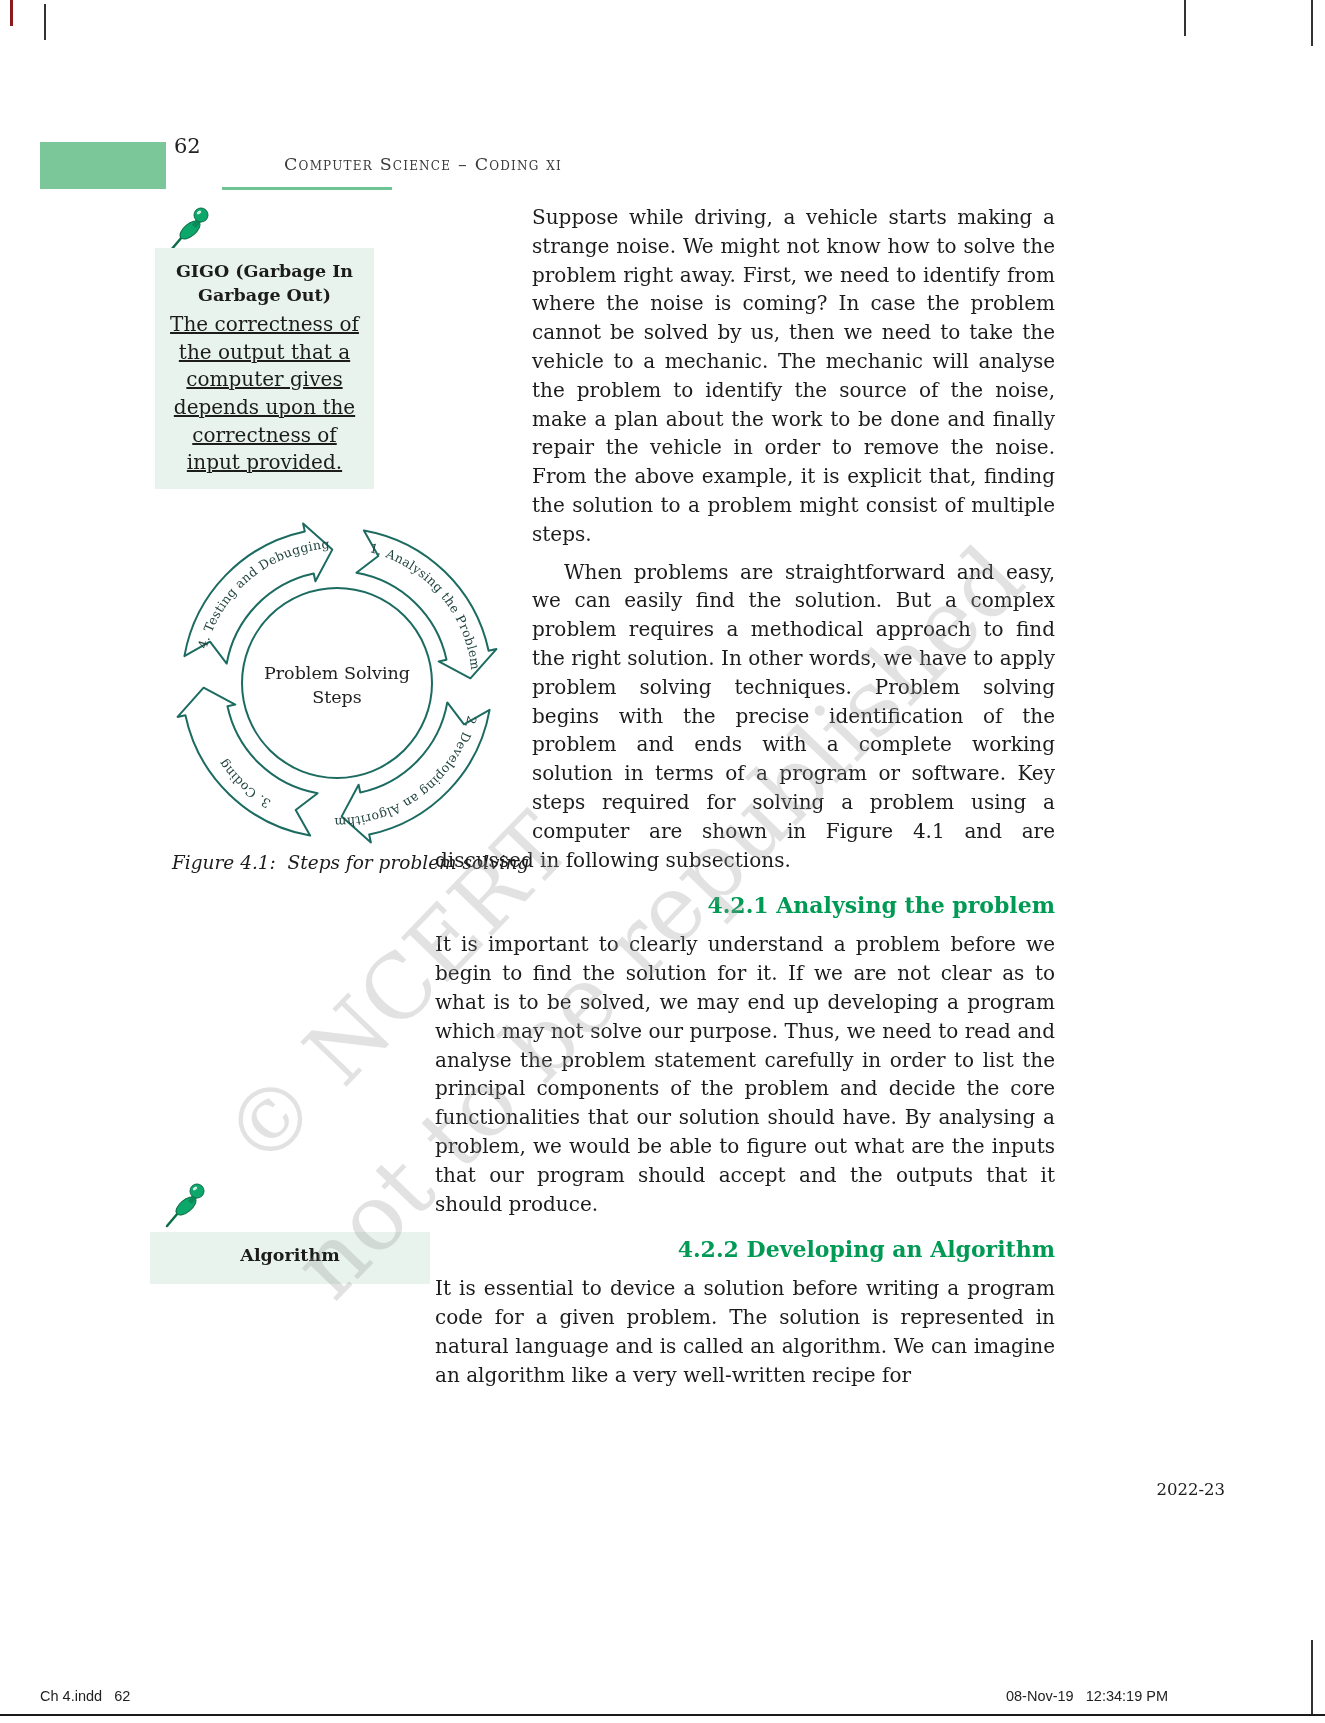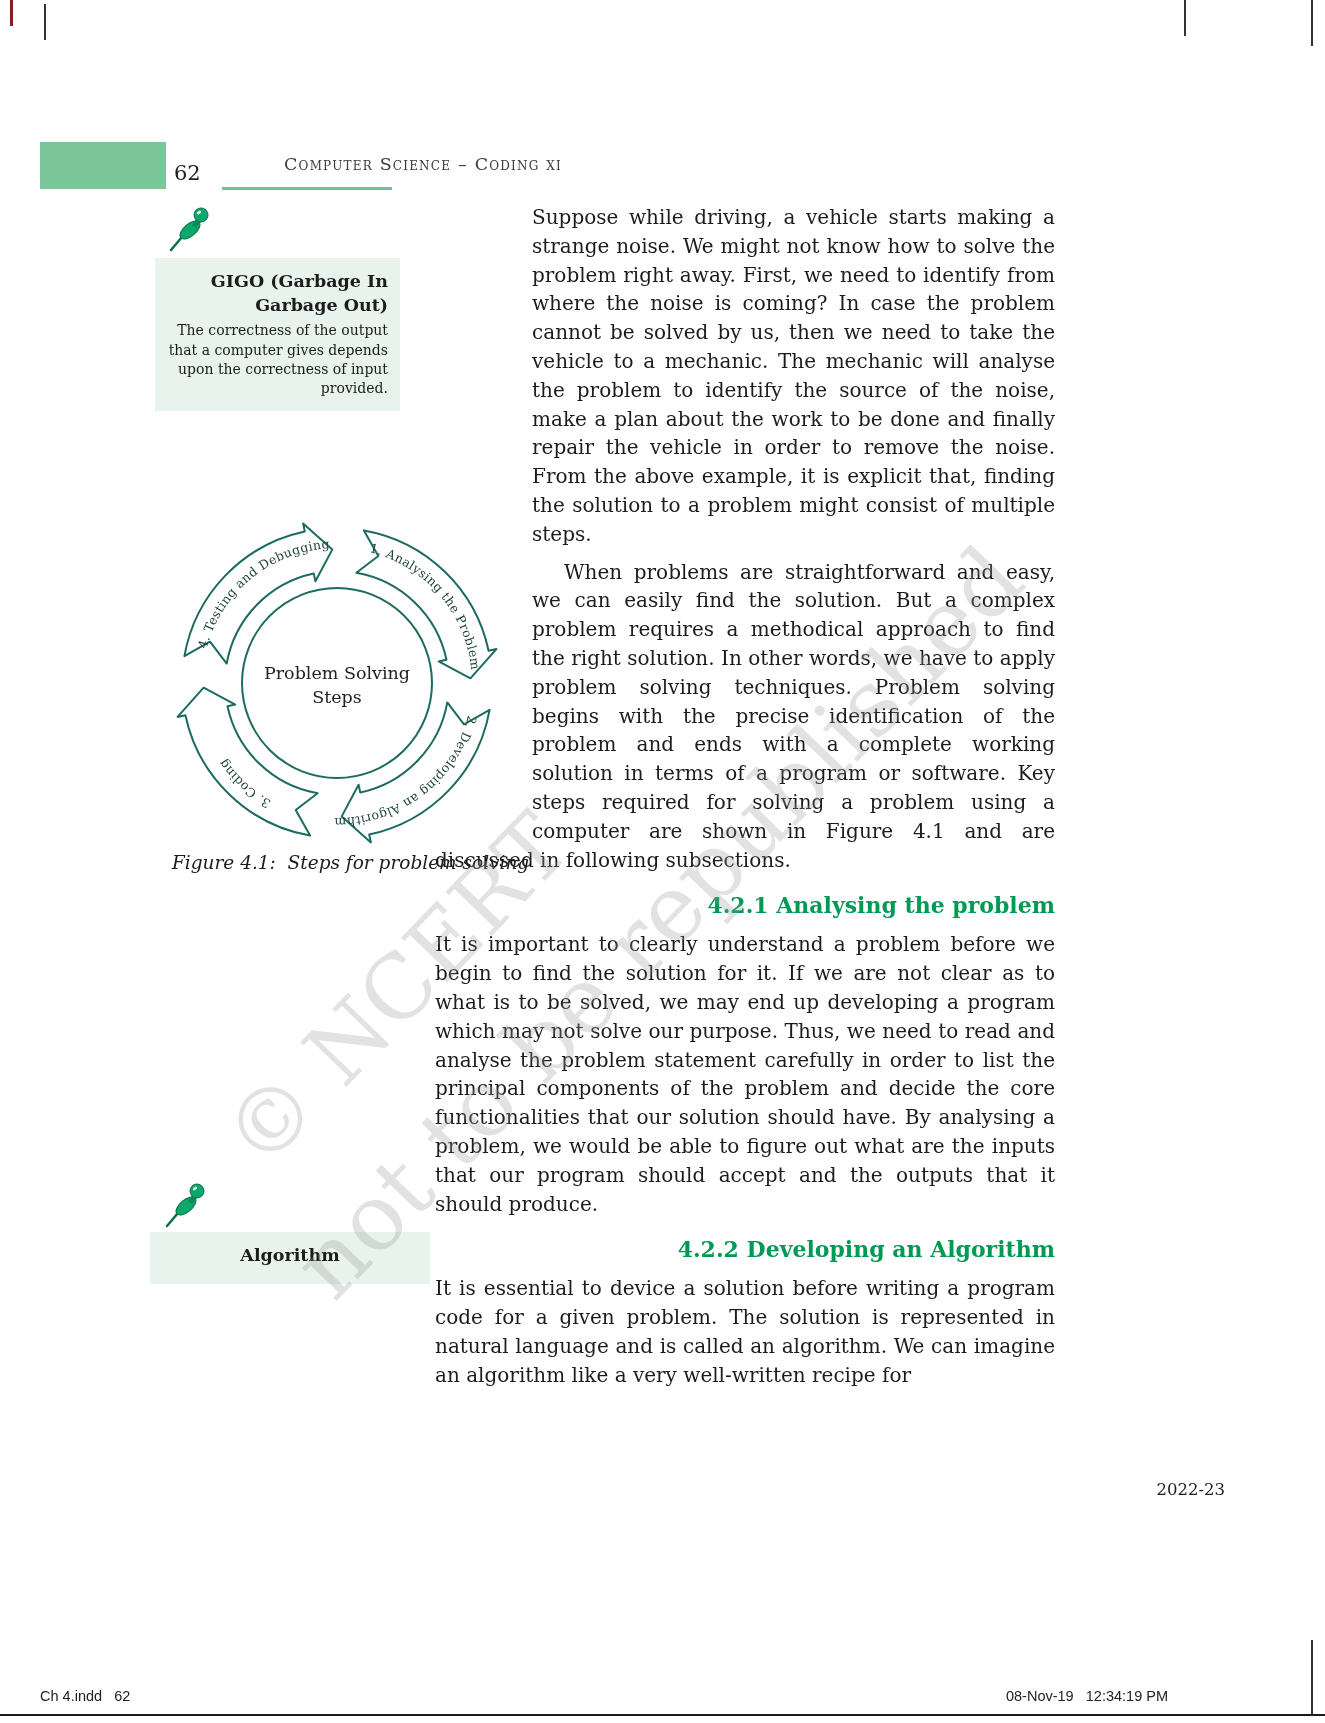--- a/index.html
+++ b/index.html
@@ -9,32 +9,32 @@
     font-family:"DejaVu Serif", serif; color:#1c1c1c; overflow:hidden;
   }
 
   
   .mark { position:absolute; background:#333; }
   .mark.red { background:#8b1a1a; }
 
   
   .hdr-block { position:absolute; left:40px; top:142px; width:126px; height:47px;
                background:var(--header-block-green,#7cc79a); }
-  .hdr-num   { position:absolute; left:174px; top:161px; font-size:21px; color:#222; }
+  .hdr-num   { position:absolute; left:174px; top:134px; font-size:21px; color:#222; }
   .hdr-rule  { position:absolute; left:222px; top:187px; width:170px; height:3px;
                background:var(--rule-green,#6ec495); }
   .hdr-title { position:absolute; left:284px; top:154px; font-variant:small-caps;
                font-size:17.5px; letter-spacing:1.2px; color:#3b3b3b; }
 
   
   .note-box { position:absolute; background:var(--note-box-bg,#e7f3ec);
               padding:12px 12px; text-align:center; }
   .note-box .nb-title { font-weight:bold; font-size:17.5px; line-height:1.35; margin-bottom:4px; }
-  .note-box .nb-body  { font-size:14px; line-height:1.38; }
-  .gigo-box { left:155px; top:258px; width:245px;text-align:right; }
+  .note-box .nb-body  { font-size:20px; line-height:1.38;text-decoration:underline; }
+  .gigo-box { left:155px; top:248px; width:219px; }
   .algo-box { left:150px; top:1232px; width:280px; }
   .pushpin  { position:absolute; width:50px; height:50px; }
   .pushpin1 { left:166px; top:204px; }
   .pushpin2 { left:162px; top:1180px; }
 
   
   .cycle-svg { position:absolute; left:172px; top:518px; }
   .fig-caption { position:absolute; left:172px; top:852px; width:345px;
                  font-style:italic; font-size:18.5px; text-align:center; white-space:pre; }
   .arc-label { font-size:12.5px; fill:#20433d; letter-spacing:0.3px; }

